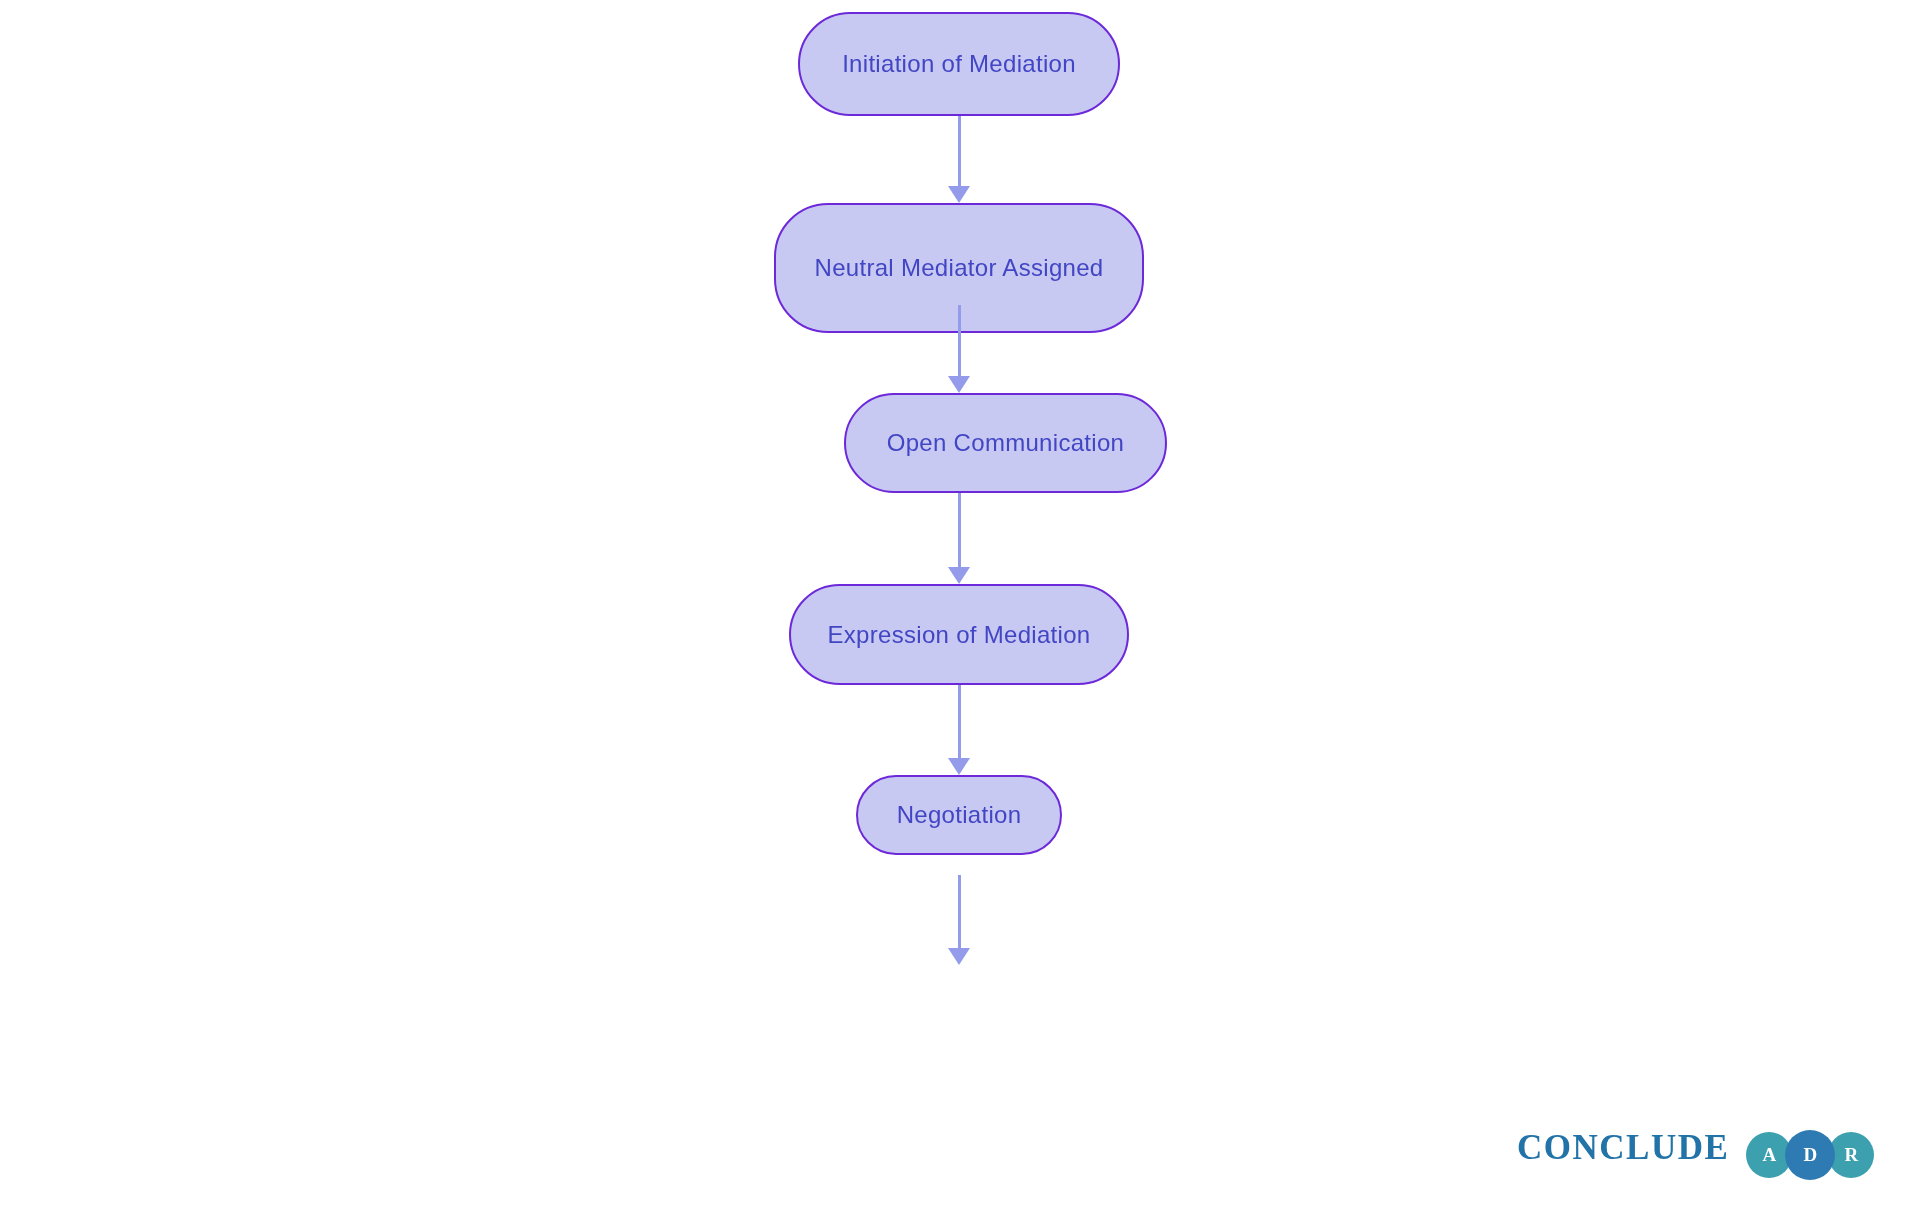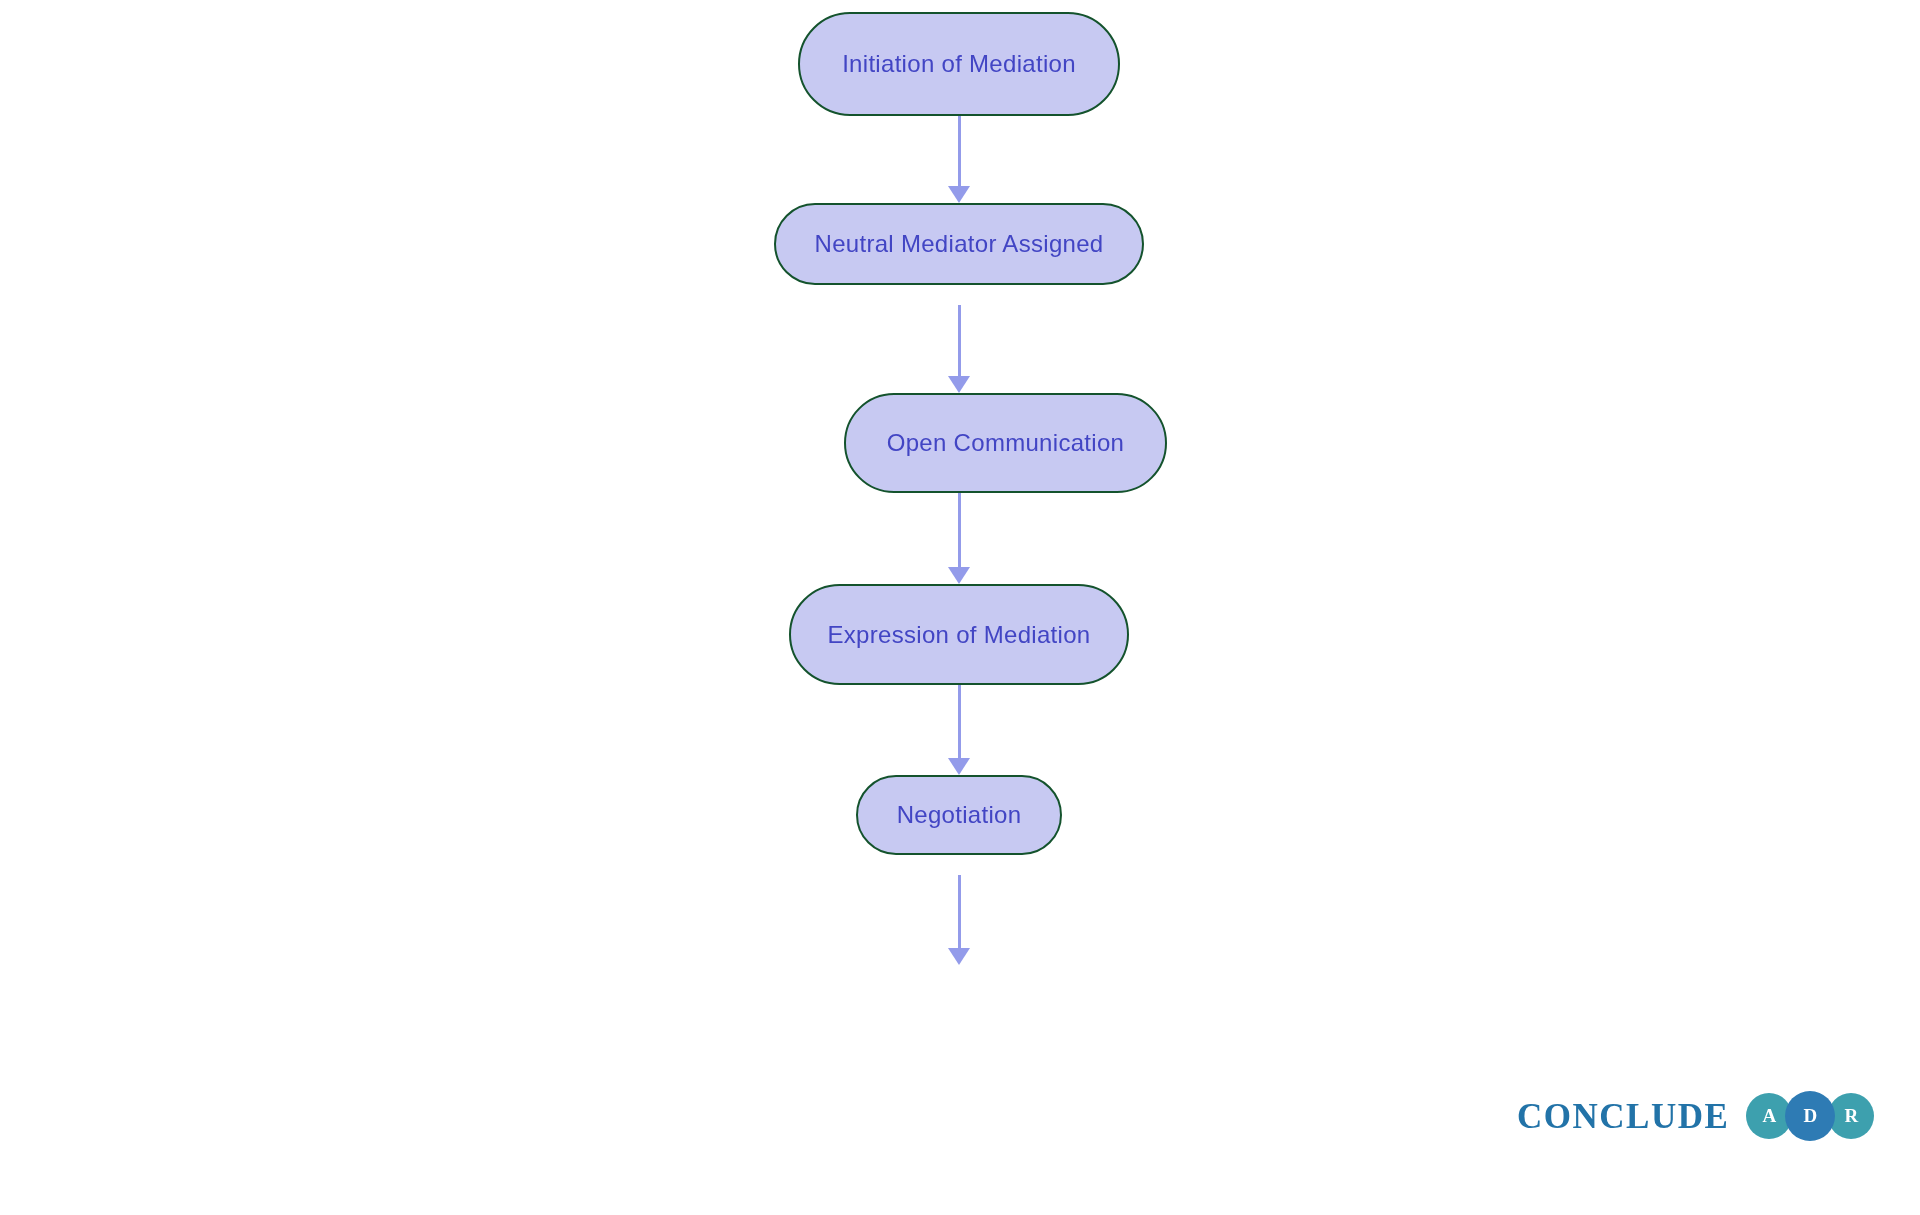--- a/index.html
+++ b/index.html
@@ -8,21 +8,21 @@
     position: relative;
     width: 1920px;
     height: 1215px;
     background: #ffffff;
     overflow: hidden;
     font-family: "Liberation Sans", sans-serif;
   }
   .node {
     position: absolute;
     background: #c7c9f2;
-    border: 2px solid #14532d;
+    border: 2px solid #6d28d9;
     border-radius: 54px;
     display: flex;
     align-items: center;
     justify-content: center;
   }
   .node-label {
     color: #4245c4;
     font-size: 24px;
     letter-spacing: 0.3px;
     white-space: nowrap;
@@ -42,24 +42,24 @@
   .arrow-head {
     width: 0;
     height: 0;
     border-left: 11px solid transparent;
     border-right: 11px solid transparent;
     border-top: 17px solid #939bea;
   }
   .logo {
     position: absolute;
     left: 1517px;
-    top: 1088px;
+    top: 1130px;
     height: 56px;
     display: flex;
-    align-items: center;
+    align-items: flex-start;
   }
   .logo-text {
     font-family: "Liberation Serif", serif;
     font-weight: bold;
     font-size: 35px;
     color: #2273a8;
     letter-spacing: 1.5px;
     line-height: 1;
   }
   .logo-badges {
@@ -96,21 +96,21 @@
 
   <div class="node" style="left:798px; top:12px; width:322px; height:104px;">
     <span class="node-label">Initiation of Mediation</span>
   </div>
 
   <div class="arrow" style="left:948px; top:116px; height:87px;">
     <div class="arrow-line"></div>
     <div class="arrow-head"></div>
   </div>
 
-  <div class="node" style="left:774px; top:203px; width:370px; height:82px;justify-content:center;">
+  <div class="node" style="left:774px; top:203px; width:370px; height:130px;justify-content:center;">
     <span class="node-label">Neutral Mediator Assigned</span>
   </div>
 
   <div class="arrow" style="left:948px; top:305px; height:88px;">
     <div class="arrow-line"></div>
     <div class="arrow-head"></div>
   </div>
 
   <div class="node" style="left:844px; top:393px; width:323px; height:100px;">
     <span class="node-label">Open Communication</span>

